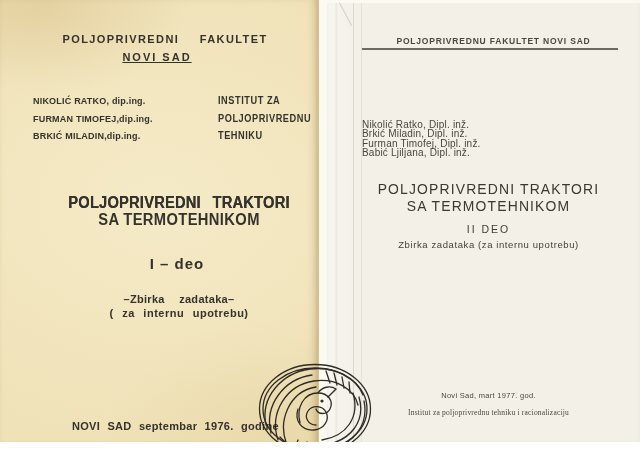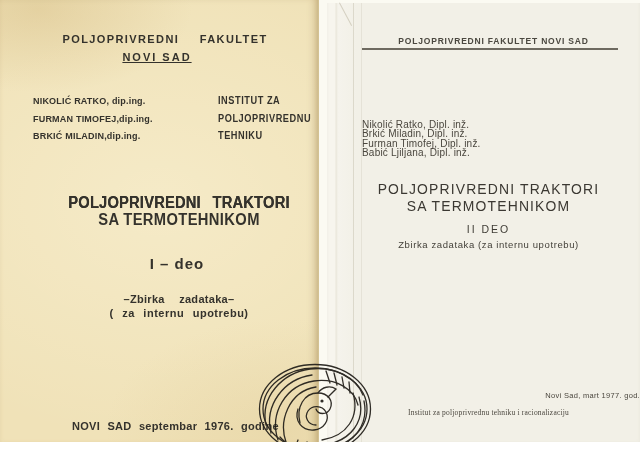--- a/index.html
+++ b/index.html
@@ -49,21 +49,21 @@
   .page-right .vline{position:absolute; top:0; bottom:0; width:1px; background:rgba(140,130,100,.22);}
   .page-right .fold{position:absolute; left:12px; top:0px; width:1px; height:26px; background:rgba(140,130,100,.3); transform:rotate(-28deg); transform-origin:top left;}
   .page-right .txt{position:absolute;}
   .rp-header{left:20px; right:0; top:33px; text-align:center; font-size:8.5px; font-weight:bold; letter-spacing:.8px; color:#4b4840;}
   .rp-rule{position:absolute; left:35px; top:45px; width:256px; height:1.5px; background:#6e6a60;}
   .rp-authors{left:35px; top:82px; font-size:10px; line-height:9.3px; letter-spacing:.2px; color:#4a463e;margin-top:35px;}
   .rp-title1{left:10px; right:0; top:178px; text-align:center; font-size:14.5px; letter-spacing:1.2px; color:#3b3832; transform:scaleX(.96);}
   .rp-title2{left:10px; right:0; top:195px; text-align:center; font-size:14.5px; letter-spacing:1.2px; color:#3b3832; transform:scaleX(.96);}
   .rp-volume{left:10px; right:0; top:220px; text-align:center; font-size:10.5px; font-weight:500; letter-spacing:2px; color:#3f3c35;}
   .rp-subtitle{left:10px; right:0; top:236px; text-align:center; font-size:9.5px; letter-spacing:.6px; color:#44413a;}
-  .rp-imprint1{left:10px; right:0; top:388px; text-align:right; font-size:7.5px; letter-spacing:.3px;}
+  .rp-imprint1{left:10px; right:0; top:388px; text-align:center; font-size:7.5px; letter-spacing:.3px;}
   .rp-imprint2{left:10px; right:0; top:405px; text-align:center; font-size:7.5px; letter-spacing:.2px;font-family:Liberation Serif, serif;}
   
   .stamp{position:absolute; left:256px; top:362px; width:119px; height:96px; z-index:5; opacity:.93;}
 </style>
 </head>
 <body>
 
 <div class="scan">
 
   <div class="page page-left">
@@ -92,21 +92,21 @@
     <div class="txt lp-sub2" style="left:40px; right:0;">( za internu upotrebu)</div>
 
     <div class="txt lp-imprint">NOVI SAD septembar 1976. godine</div>
   </div>
 
   <div class="page page-right">
     <div class="vline" style="left:26px;"></div>
     <div class="vline" style="left:34px; background:rgba(140,130,100,.12);"></div>
     <div class="fold"></div>
 
-    <div class="txt rp-header">POLJOPRIVREDNI FAKULTET NOVI SAD</div>
+    <div class="txt rp-header">POLJOPRIVREDNU FAKULTET NOVI SAD</div>
     <div class="rp-rule"></div>
 
     <div class="txt rp-authors">
       <div>Nikolić Ratko, Dipl. inž.</div>
       <div>Brkić Miladin, Dipl. inž.</div>
       <div>Furman Timofej, Dipl. inž.</div>
       <div>Babić Ljiljana, Dipl. inž.</div>
     </div>
 
     <div class="txt rp-title1">POLJOPRIVREDNI TRAKTORI</div>

